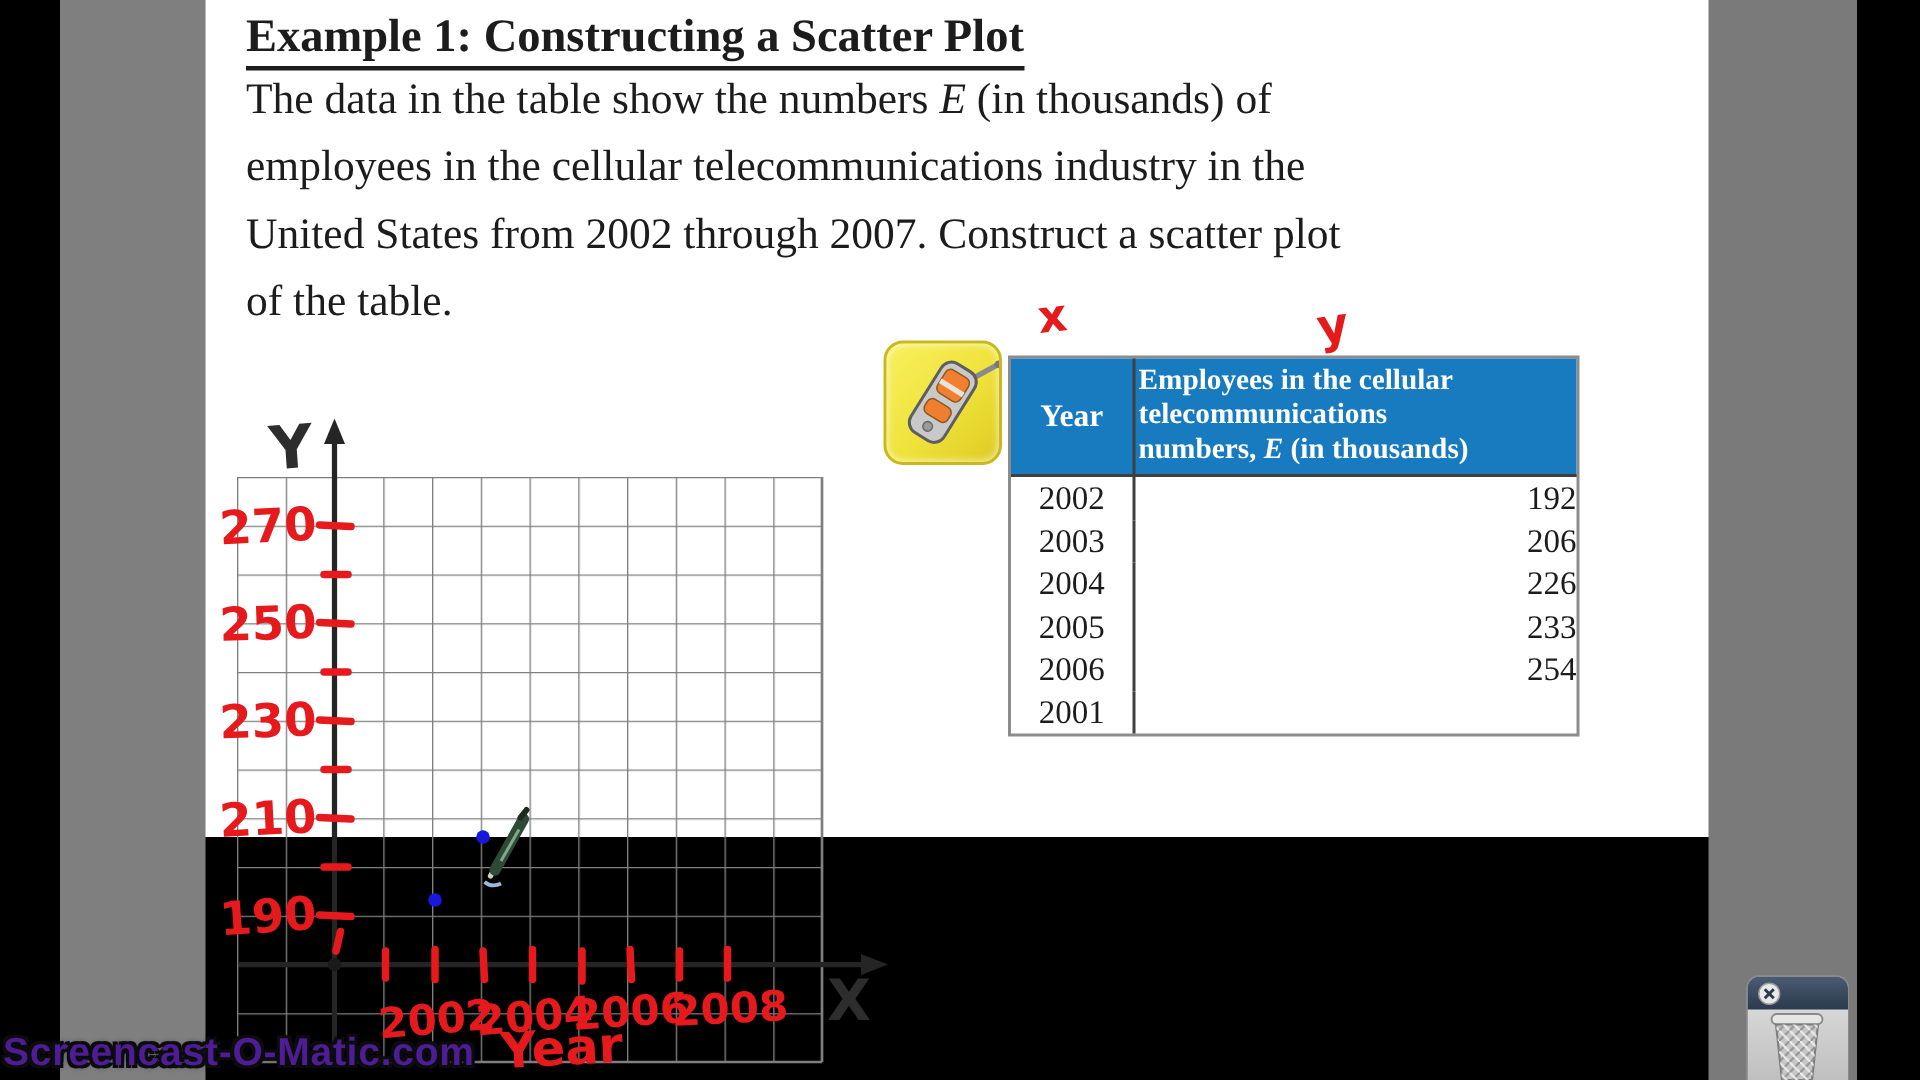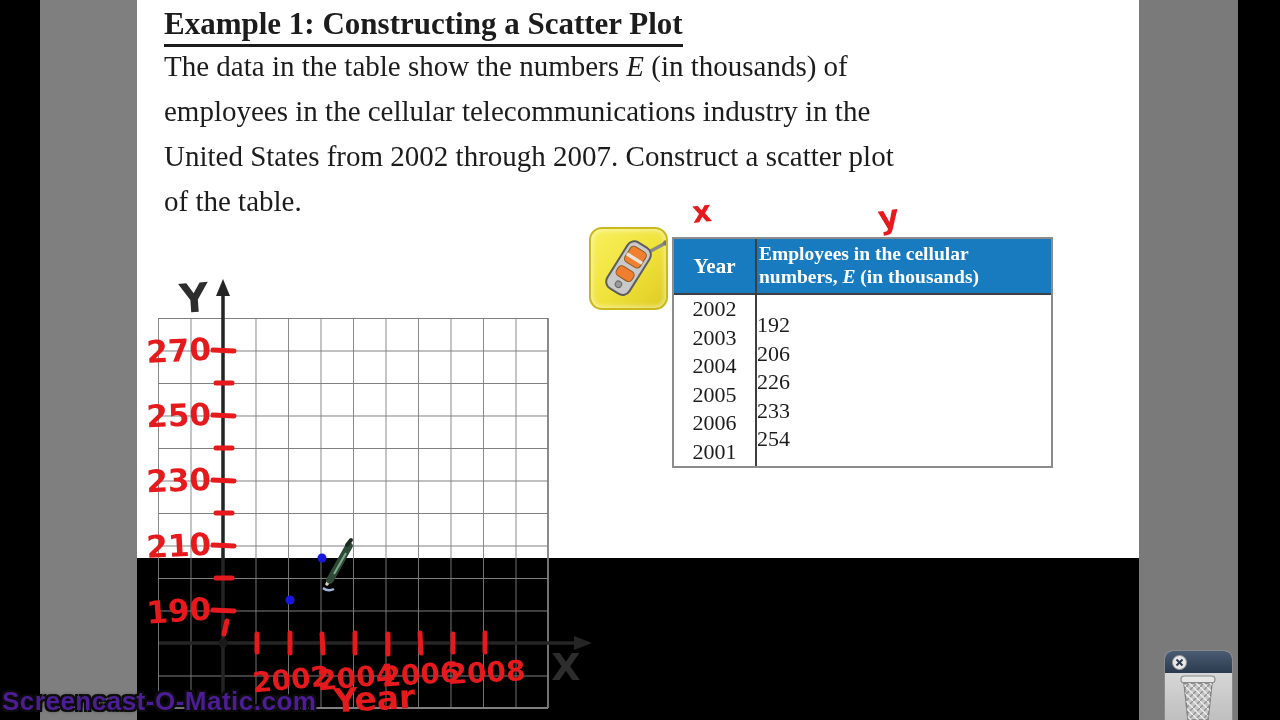--- a/index.html
+++ b/index.html
@@ -24,21 +24,21 @@
   
   .dtable { position:absolute; left:672px; top:237px; width:381px; background:#fff;
             border:2px solid #8c8c8c; }
   .dt-head { display:flex; background:#187bc0; color:#fff; font-weight:bold;
              border-bottom:2px solid #3f3f3f; }
   .dt-h1 { width:83px; border-right:2px solid #3f3f3f; display:flex; align-items:center;
            justify-content:center; font-size:21px; }
   .dt-h2 { flex:1; text-align:left; padding:3px 2px 5px; font-size:19.5px; line-height:23px; }
   .dt-row { display:flex; height:28.5px; font-size:22px; }
   .dt-c1 { width:83px; border-right:2px solid #3f3f3f; text-align:center; line-height:28.5px; }
-  .dt-c2 { flex:1; text-align:left; line-height:28.5px;margin-top:16px; }
+  .dt-c2 { flex:1; text-align:right; line-height:28.5px; }
 
   
   .hand { position:absolute; color:#e6191c; font-family:"DejaVu Sans", sans-serif;
           font-weight:bold; }
   .xmark { left:692px; top:194px; font-size:30px; transform:rotate(-6deg); }
   .ymark { left:878px; top:198px; font-size:32px; transform:rotate(-8deg); }
 
   
   .phone-badge { position:absolute; left:589px; top:227px; width:79px; height:83px;
                  border-radius:13px; background:linear-gradient(135deg,#f8f05e,#efe23a 55%,#ddca22);
@@ -85,20 +85,21 @@
   </div>
 
   <div class="hand xmark">x</div>
   <div class="hand ymark">y</div>
 
   <div class="dtable">
     <div class="dt-head">
       <div class="dt-h1">Year</div>
       <div class="dt-h2">
         <div>Employees in the cellular</div>
+        <div>telecommunications</div>
         <div><span>numbers, </span><span class="ital">E</span><span> (in thousands)</span></div>
       </div>
     </div>
     <div class="dt-row">
       <div class="dt-c1">2002</div>
       <div class="dt-c2">192</div>
     </div>
     <div class="dt-row">
       <div class="dt-c1">2003</div>
       <div class="dt-c2">206</div>

